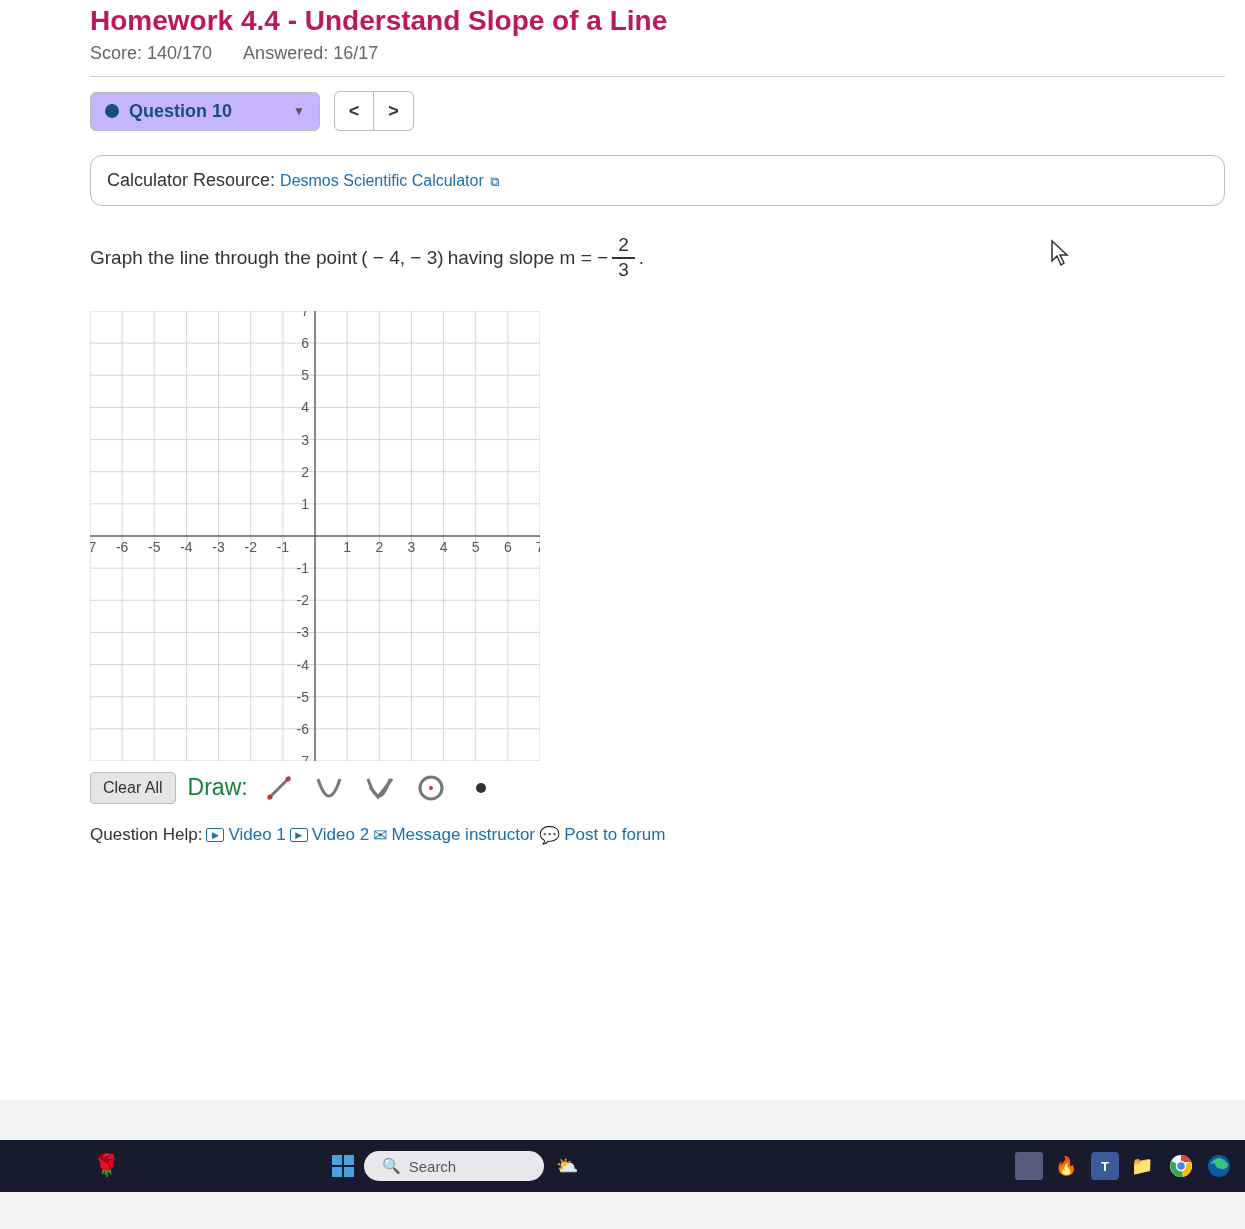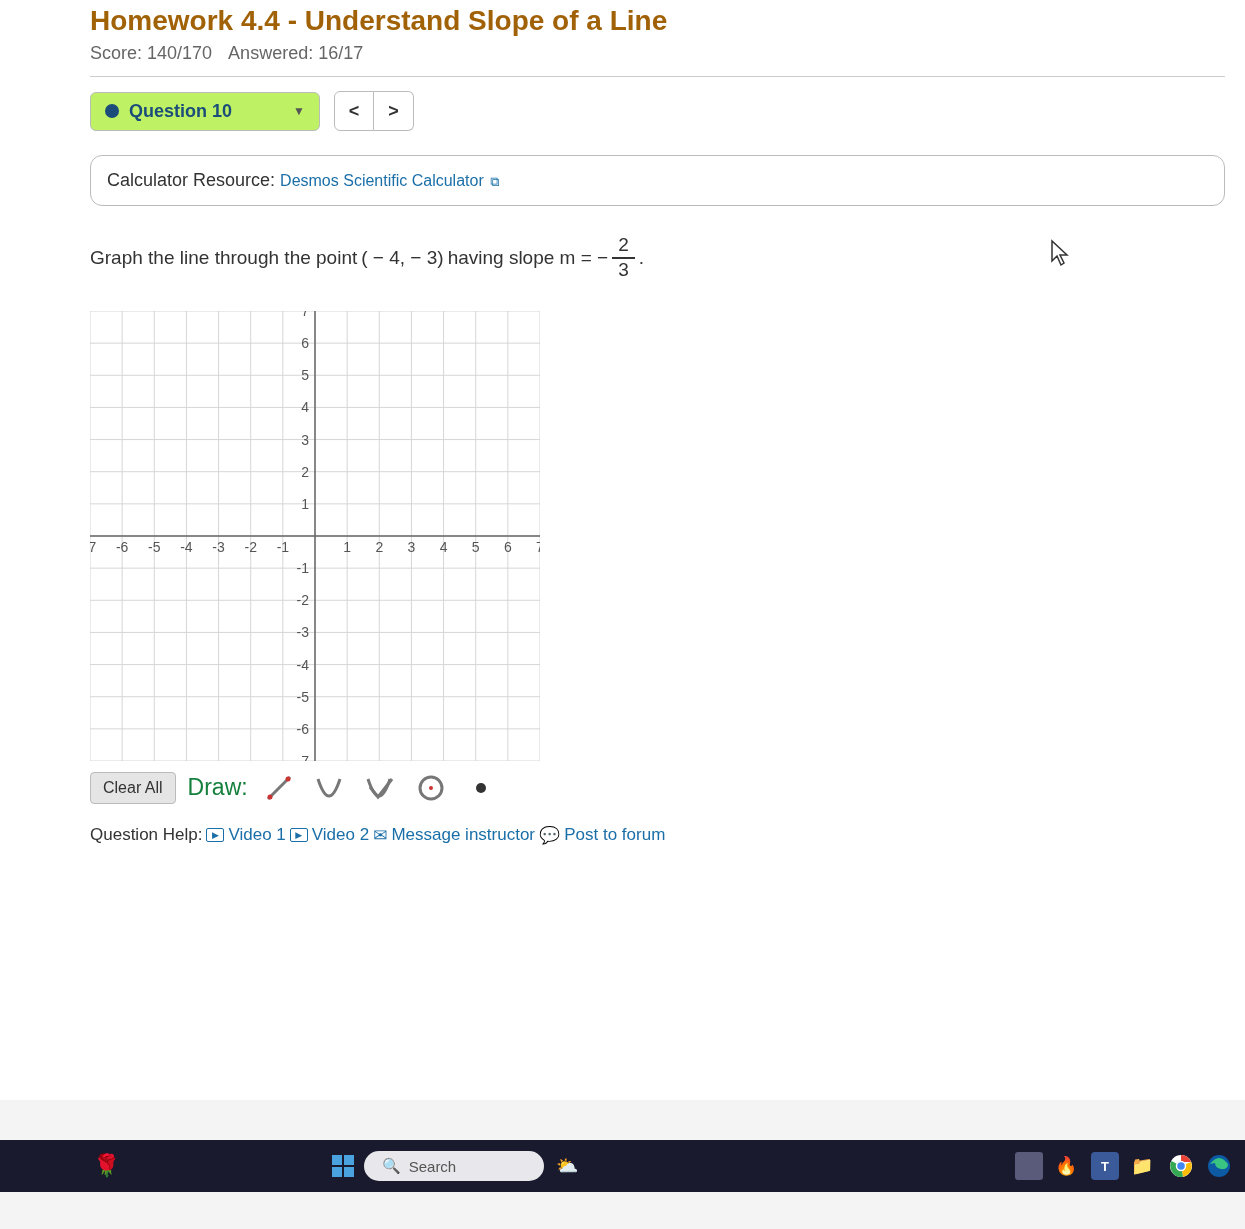--- a/index.html
+++ b/index.html
@@ -1,23 +1,23 @@
 <!DOCTYPE html>
 <html><head>
   <meta charset="utf-8">
   <style>
     * { box-sizing: border-box; margin: 0; padding: 0; }
     body { font-family: Arial, Helvetica, sans-serif; background: #f4f4f4; color: #333; width: 1245px; }
     .page { background: #fff; padding: 0 20px 20px 90px; min-height: 1100px; }
-    .hw-title { font-size: 28px; font-weight: bold; color: #a16207; padding-top: 5px; }
+    .hw-title { font-size: 28px; font-weight: bold; color: #be185d; padding-top: 5px; }
     .score-line { color: #666; font-size: 18px; margin-top: 6px; }
-    .score-line .answered { margin-left: 11px; }
+    .score-line .answered { margin-left: 26px; }
     .hr { border-top: 1px solid #ccc; margin: 12px 0 14px; }
     .qnav { display: flex; align-items: center; gap: 14px; margin-bottom: 24px; }
-    .q-select { display: flex; align-items: center; background: #bef264; border: 1px solid #bbb; border-radius: 6px; padding: 8px 14px; min-width: 230px; justify-content: space-between; cursor: pointer; gap: 47px; }
+    .q-select { display: flex; align-items: center; background: #c4b5fd; border: 1px solid #bbb; border-radius: 6px; padding: 8px 14px; min-width: 230px; justify-content: space-between; cursor: pointer; gap: 47px; }
     .q-select-left { display: flex; align-items: center; gap: 10px; }
     .dot { width: 14px; height: 14px; border-radius: 50%; background: #1b4d7a; }
     .q-label { color: #1b4d7a; font-weight: bold; font-size: 18px; }
     .caret-down { font-size: 12px; color: #555; }
     .arrow-group { display: flex; }
     .arrow-btn { border: 1px solid #bbb; background: #fff; width: 40px; height: 40px; display: flex; align-items: center; justify-content: center; font-size: 18px; font-weight: bold; color: #333; cursor: pointer; }
     .arrow-btn:first-child { border-radius: 6px 0 0 6px; }
     .arrow-btn:last-child { border-radius: 0 6px 6px 0; border-left: none; }
     .calc-box { border: 1px solid #bbb; border-radius: 12px; padding: 14px 16px; margin-bottom: 28px; }
     .calc-box .label { color: #333; font-size: 18px; }

